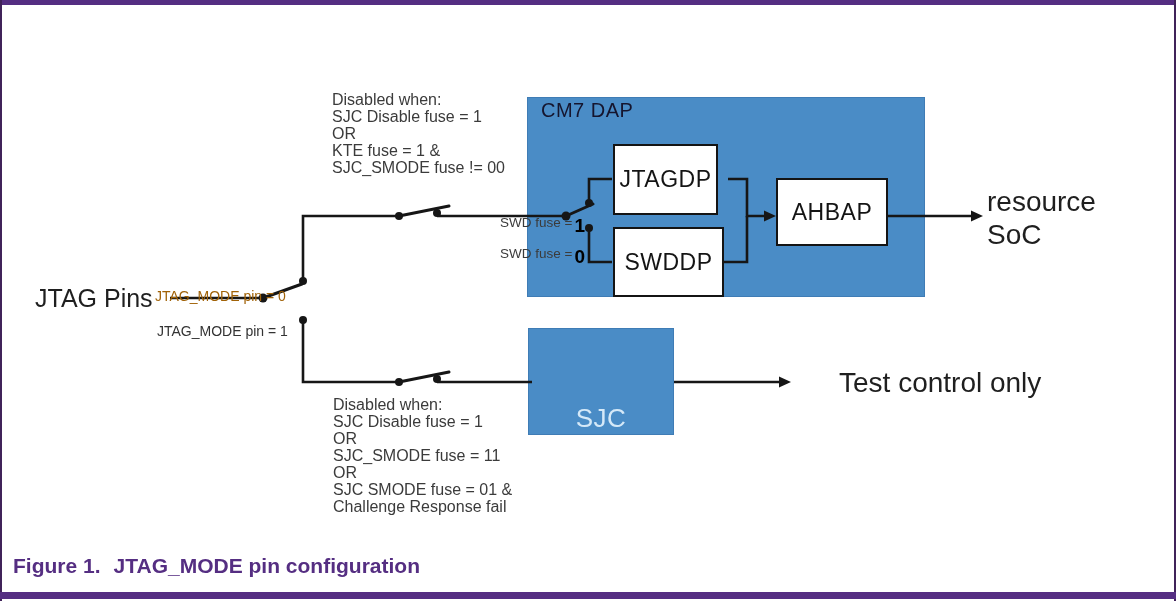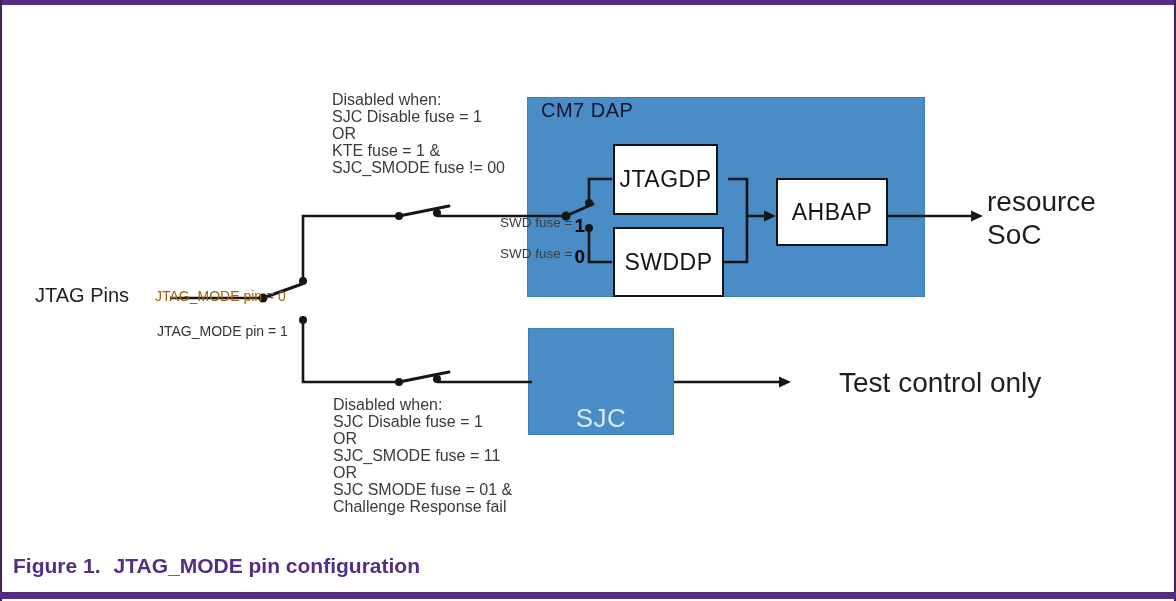--- a/index.html
+++ b/index.html
@@ -36,21 +36,21 @@
   #ahbap-box{left:776px;top:178px;width:112px;height:68px;}
 
   
   .wire{stroke:var(--line,#161616);stroke-width:2.6;fill:none;}
   .arm{stroke:var(--line,#161616);stroke-width:3;fill:none;stroke-linecap:round;}
   .dot{fill:var(--line,#161616);}
   .arrow{fill:var(--line,#161616);}
 
   
   .lbl{position:absolute;white-space:nowrap;color:var(--text-dark,#1f1f1f);}
-  #jtag-pins{left:35px;top:284px;font-size:20px;}
+  #jtag-pins{left:35px;top:284px;font-size:25px;}
   #mode0{left:155px;top:257px;font-size:14px;color:#a16207;margin-top:31px;}
   #mode1{left:157px;top:323px;font-size:14px;color:#333;}
   .swd-lbl{position:absolute;left:465px;width:120px;display:flex;justify-content:flex-end;align-items:flex-start;white-space:nowrap;margin-top:32px;}
   #swd1{top:183px;}
   #swd0{top:214px;}
   .swd-prefix{font-size:13.5px;color:var(--note-text,#3b3b3b);}
   .swd-val{font-size:19px;font-weight:700;color:#000;margin-left:2px;}
   .note{position:absolute;font-size:16px;line-height:17px;color:var(--note-text,#3b3b3b);}
   #note-top{left:332px;top:91px;}
   #note-bottom{left:333px;top:396px;}

